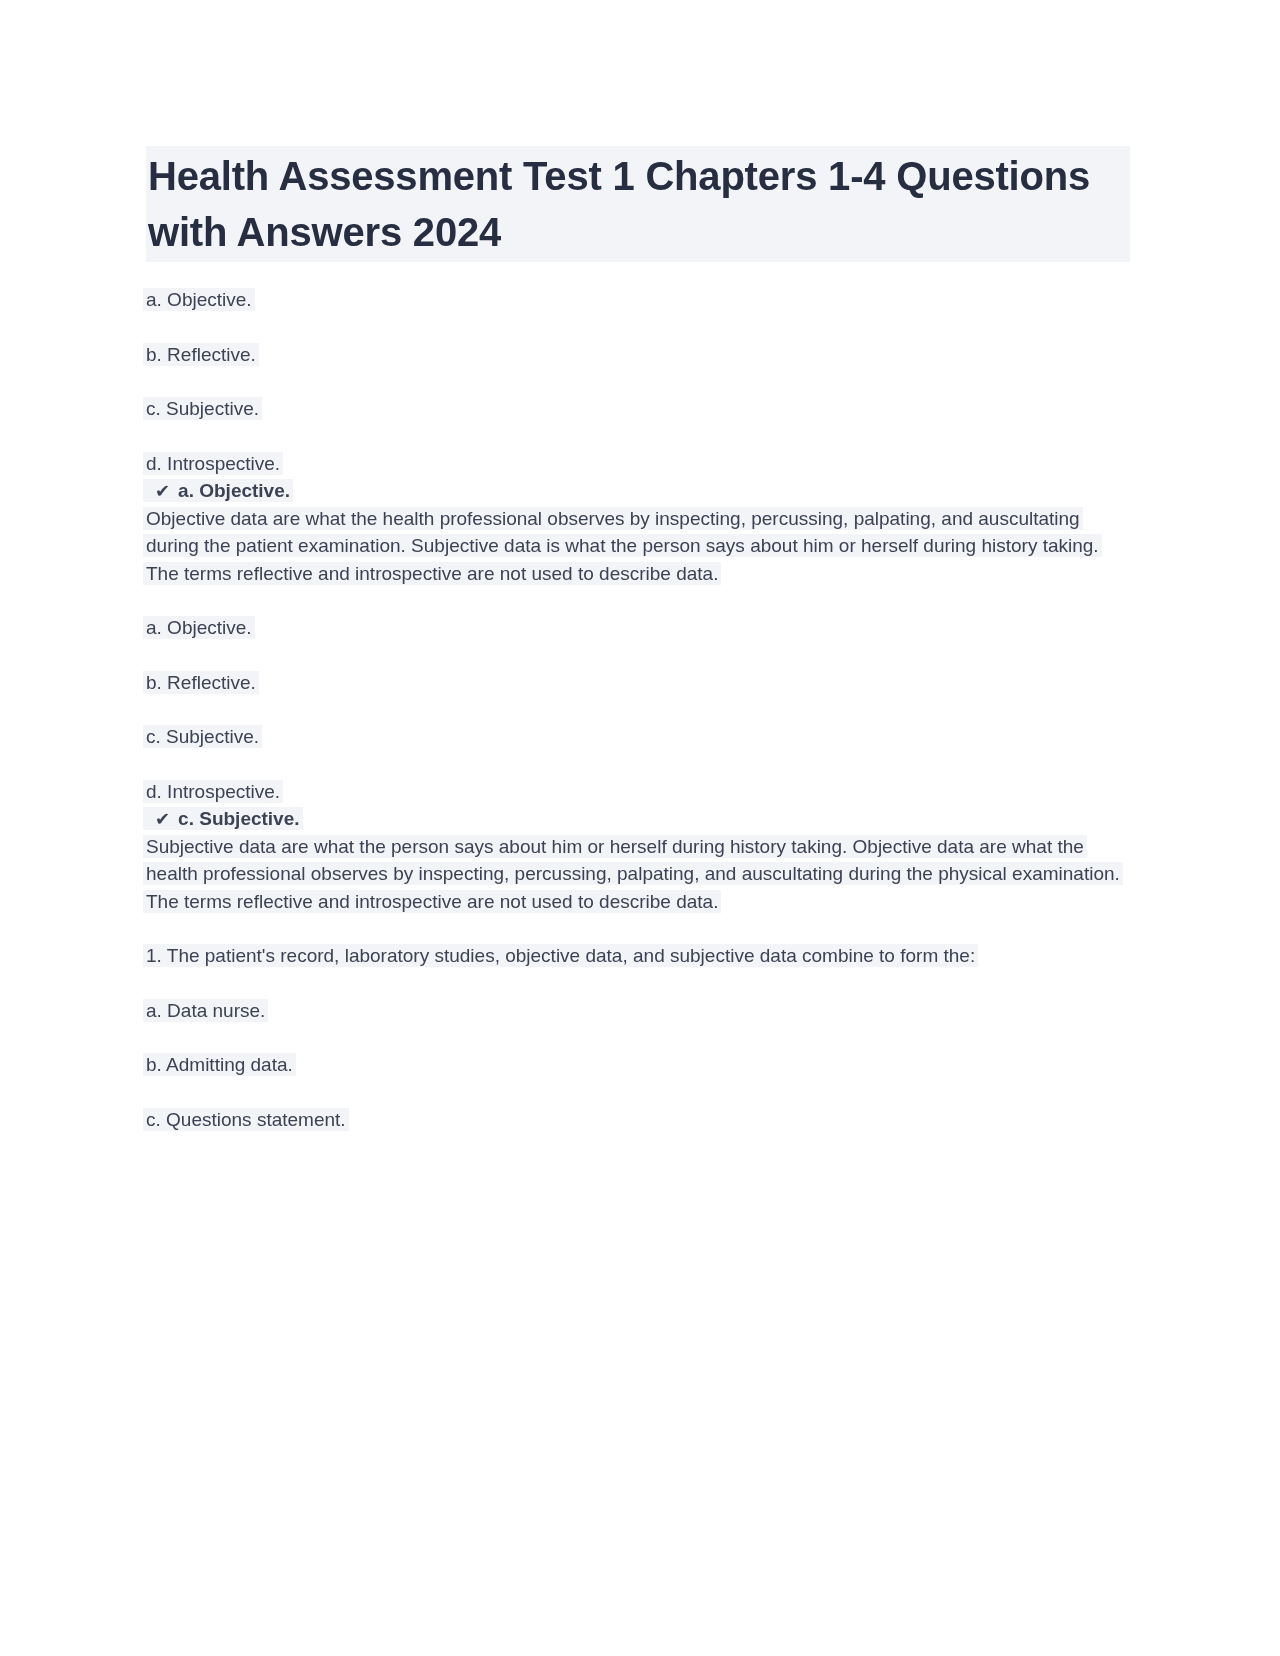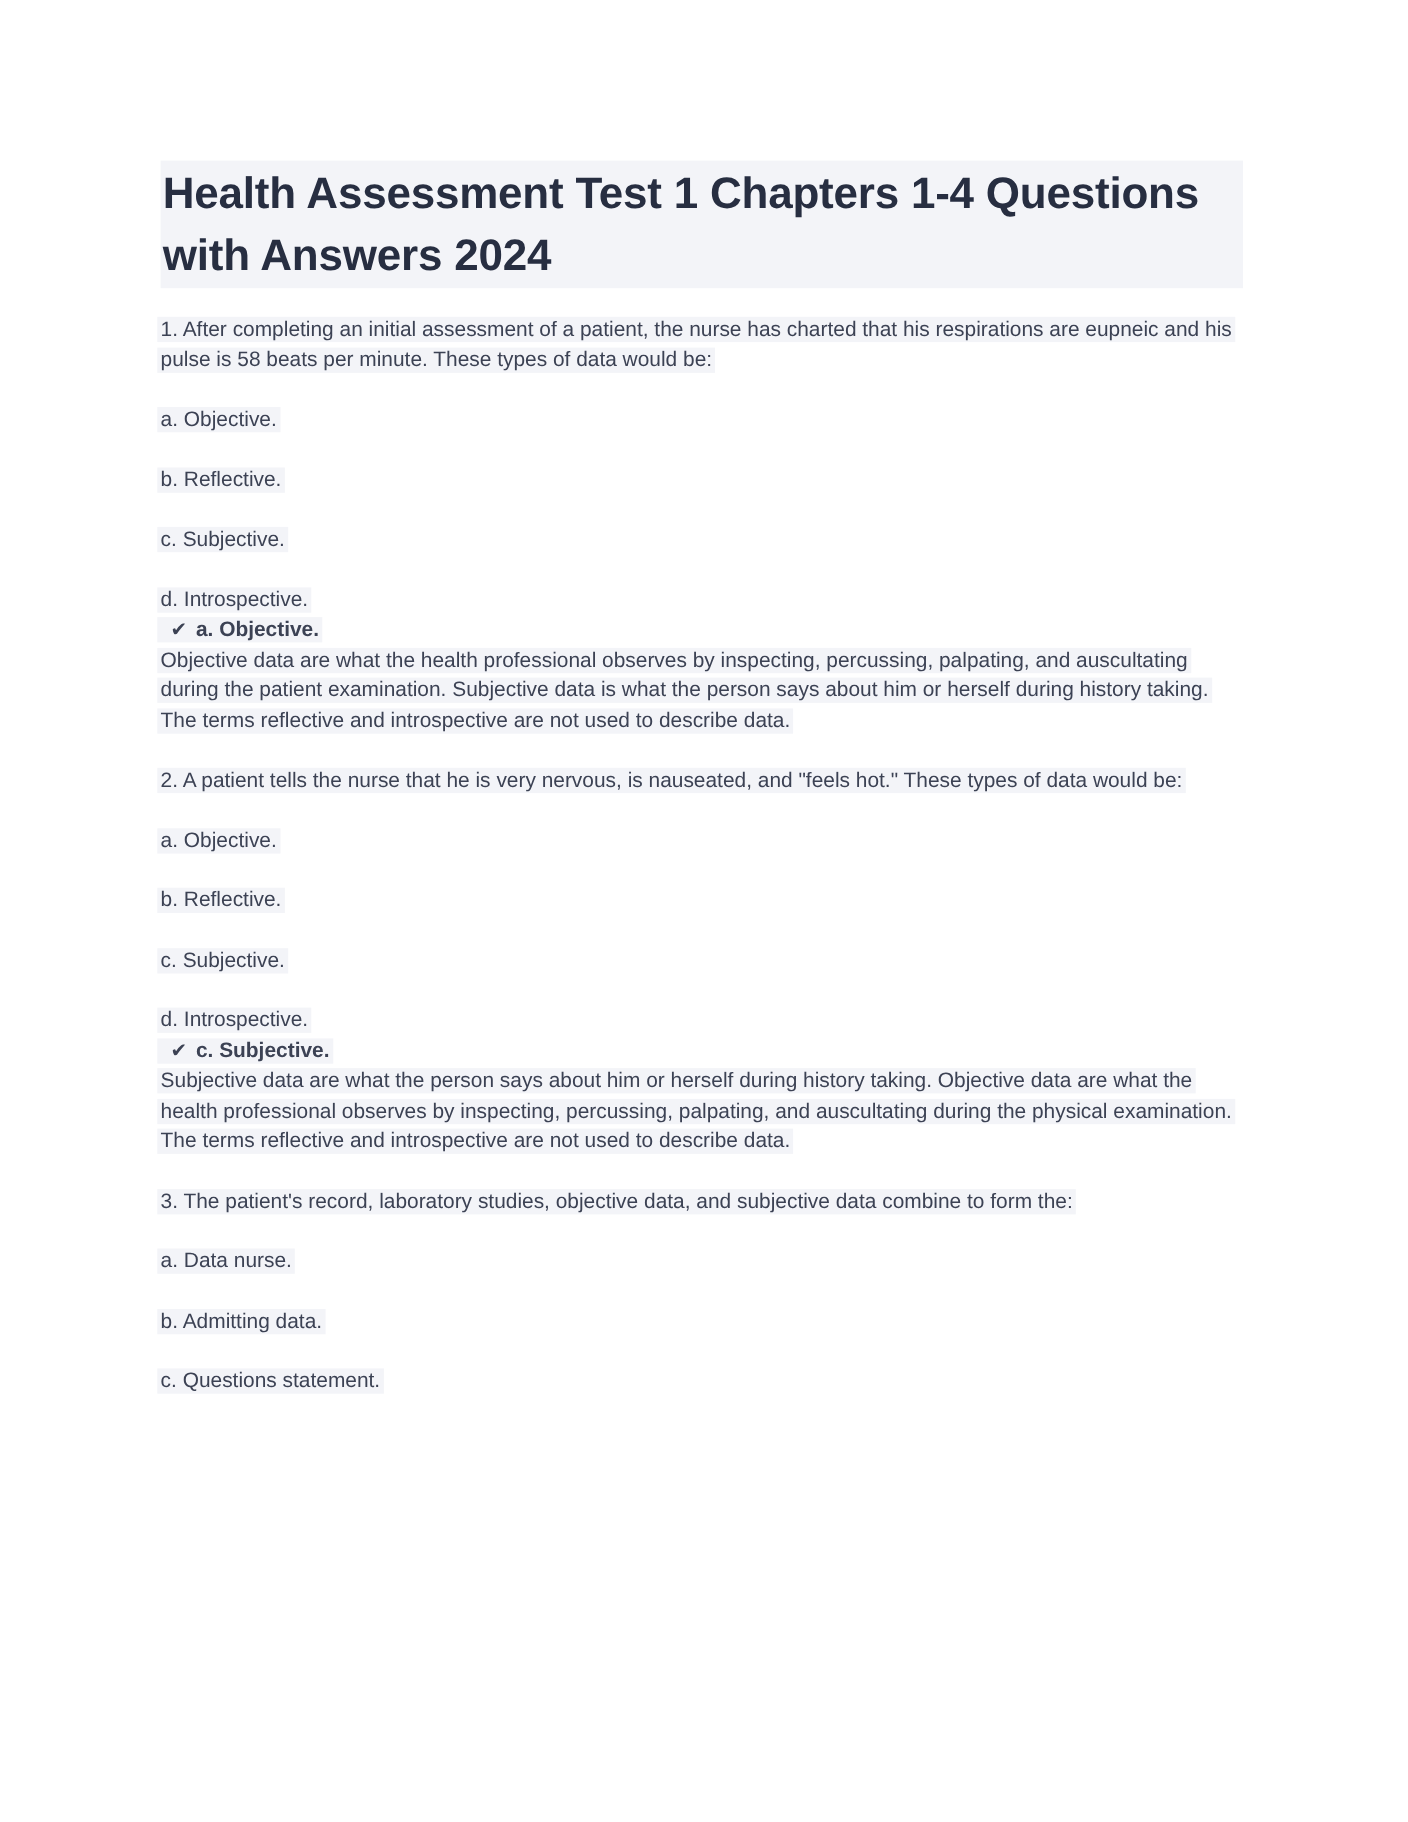--- a/index.html
+++ b/index.html
@@ -60,40 +60,38 @@
 </style>
 </head>
 <body>
 
 <div class="page">
   <div class="content">
 
     <h1 class="doc-title">Health Assessment Test 1 Chapters 1-4 Questions with Answers 2024</h1>
 
     <section>
-      <p class="para"><span class="hl">1. After completing an initial assessment of a patient, the nurse has charted that his respirations are eupneic and his pulse is 58 beats per minute. These types of data would be:</span></p>
       <p class="para"><span class="hl">a. Objective.</span></p>
       <p class="para"><span class="hl">b. Reflective.</span></p>
       <p class="para"><span class="hl">c. Subjective.</span></p>
       <p class="para tight"><span class="hl">d. Introspective.</span></p>
       <p class="para tight answer-line"><span class="hl"><span class="check">✔</span><span>a. Objective.</span></span></p>
       <p class="para"><span class="hl">Objective data are what the health professional observes by inspecting, percussing, palpating, and auscultating during the patient examination. Subjective data is what the person says about him or herself during history taking. The terms reflective and introspective are not used to describe data.</span></p>
     </section>
 
     <section>
-      <p class="para"><span class="hl">2. A patient tells the nurse that he is very nervous, is nauseated, and "feels hot." These types of data would be:</span></p>
       <p class="para"><span class="hl">a. Objective.</span></p>
       <p class="para"><span class="hl">b. Reflective.</span></p>
       <p class="para"><span class="hl">c. Subjective.</span></p>
       <p class="para tight"><span class="hl">d. Introspective.</span></p>
       <p class="para tight answer-line"><span class="hl"><span class="check">✔</span><span>c. Subjective.</span></span></p>
       <p class="para"><span class="hl">Subjective data are what the person says about him or herself during history taking. Objective data are what the health professional observes by inspecting, percussing, palpating, and auscultating during the physical examination. The terms reflective and introspective are not used to describe data.</span></p>
     </section>
 
     <section>
-      <p class="para"><span class="hl">3. The patient's record, laboratory studies, objective data, and subjective data combine to form the:</span></p>
+      <p class="para"><span class="hl">1. The patient's record, laboratory studies, objective data, and subjective data combine to form the:</span></p>
       <p class="para"><span class="hl">a. Data nurse.</span></p>
       <p class="para"><span class="hl">b. Admitting data.</span></p>
       <p class="para"><span class="hl">c. Questions statement.</span></p>
     </section>
 
   </div>
 </div>
 
 </body></html>

